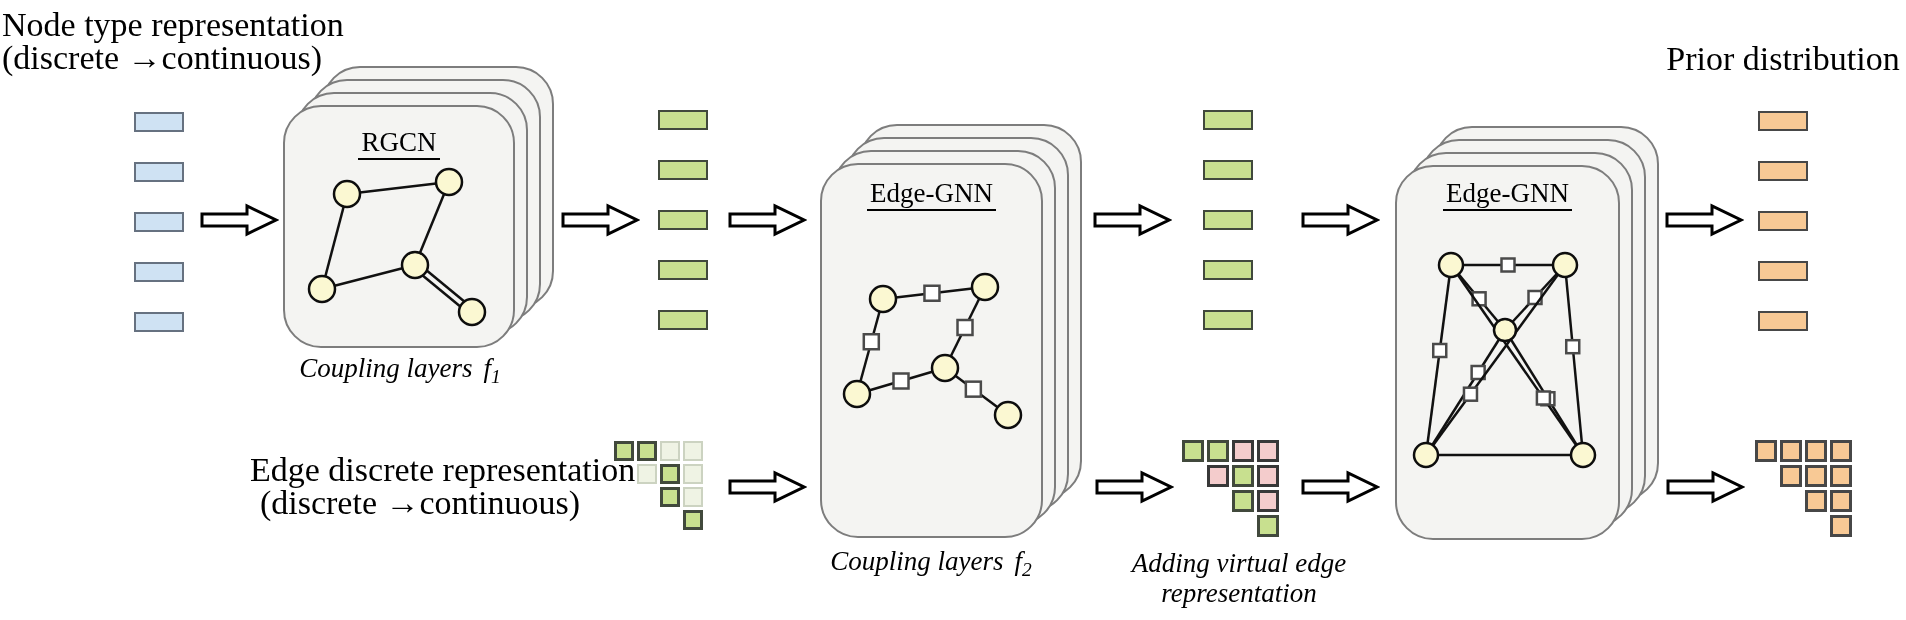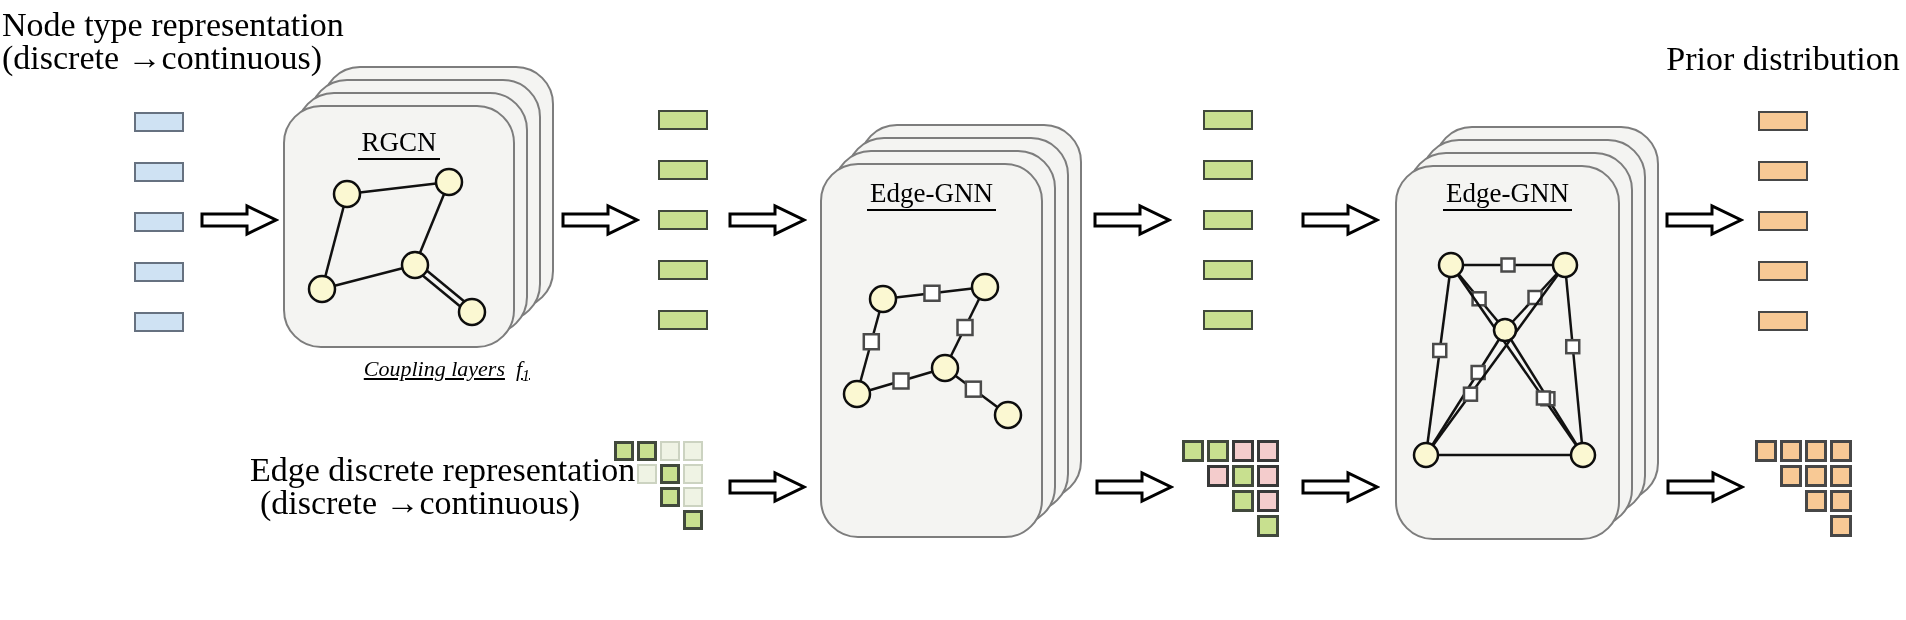--- a/index.html
+++ b/index.html
@@ -1,19 +1,19 @@
 <!DOCTYPE html>
 <html><head>
 <meta charset="utf-8">
 <style>
   html,body{margin:0;padding:0;background:#ffffff;}
   #diagram{position:relative;width:1906px;height:620px;background:#ffffff;
            font-family:"Liberation Serif",serif;color:#000;overflow:hidden;}
   .lbl{position:absolute;font-size:34px;line-height:33px;text-align:center;white-space:nowrap;}
-  .caption{position:absolute;font-style:italic;font-size:22px;line-height:31px;text-align:right;white-space:nowrap;text-decoration:underline;}
+  .caption{position:absolute;font-style:italic;font-size:27px;line-height:31px;text-align:center;white-space:nowrap;}
   .caption .fvar{margin-left:11px;}
   sub{font-size:0.72em;line-height:0;}
   .vrect{position:absolute;width:50px;height:20px;border:2.5px solid #4d4d4d;box-sizing:border-box;background:#eee;}
   .gcell{position:absolute;box-sizing:border-box;}
   .block{position:absolute;}
   .card{position:absolute;border-radius:38px;box-sizing:border-box;border:2.5px solid #7d7d7d;background:#f4f4f2;}
   .btitle{position:absolute;left:0;right:0;text-align:center;font-size:27px;}
   .btitle span{border-bottom:2.5px solid #000;padding:0 3px 1px;}
   .gsvg,.arrow{position:absolute;display:block;}
 </style>
@@ -33,22 +33,29 @@
 
   <div class="lbl" style="left:250px;top:453px;width:340px;">
     <div>Edge discrete representation</div>
     <div>(discrete →continuous)</div>
   </div>
 
   <div class="caption" style="left:270px;top:353px;width:260px;">
     <span>Coupling layers</span><span class="fvar"><span>f</span><sub>1</sub></span>
   </div>
 
-
-
+  <div class="caption" style="left:801px;top:546px;width:260px;">
+    <span>Coupling layers</span><span class="fvar"><span>f</span><sub>2</sub></span>
+  </div>
+
+
+  <div class="caption" style="left:1105px;top:548px;width:268px;line-height:30px;">
+    <div>Adding virtual edge</div>
+    <div>representation</div>
+  </div>
 
 <div class="vrect" style="left: 134px; top: 112px; width: 50px; height: 20px; background: rgb(207, 226, 243); border-color: rgb(102, 113, 128);"></div>
     <div class="vrect" style="left: 134px; top: 162px; width: 50px; height: 20px; background: rgb(207, 226, 243); border-color: rgb(102, 113, 128);"></div>
     <div class="vrect" style="left: 134px; top: 212px; width: 50px; height: 20px; background: rgb(207, 226, 243); border-color: rgb(102, 113, 128);"></div>
     <div class="vrect" style="left: 134px; top: 262px; width: 50px; height: 20px; background: rgb(207, 226, 243); border-color: rgb(102, 113, 128);"></div>
     <div class="vrect" style="left: 134px; top: 312px; width: 50px; height: 20px; background: rgb(207, 226, 243); border-color: rgb(102, 113, 128);"></div>
     <div class="vrect" style="left: 658px; top: 110px; width: 50px; height: 20px; background: rgb(200, 224, 143); border-color: rgb(65, 73, 60);"></div>
     <div class="vrect" style="left: 658px; top: 160px; width: 50px; height: 20px; background: rgb(200, 224, 143); border-color: rgb(65, 73, 60);"></div>
     <div class="vrect" style="left: 658px; top: 210px; width: 50px; height: 20px; background: rgb(200, 224, 143); border-color: rgb(65, 73, 60);"></div>
     <div class="vrect" style="left: 658px; top: 260px; width: 50px; height: 20px; background: rgb(200, 224, 143); border-color: rgb(65, 73, 60);"></div>

